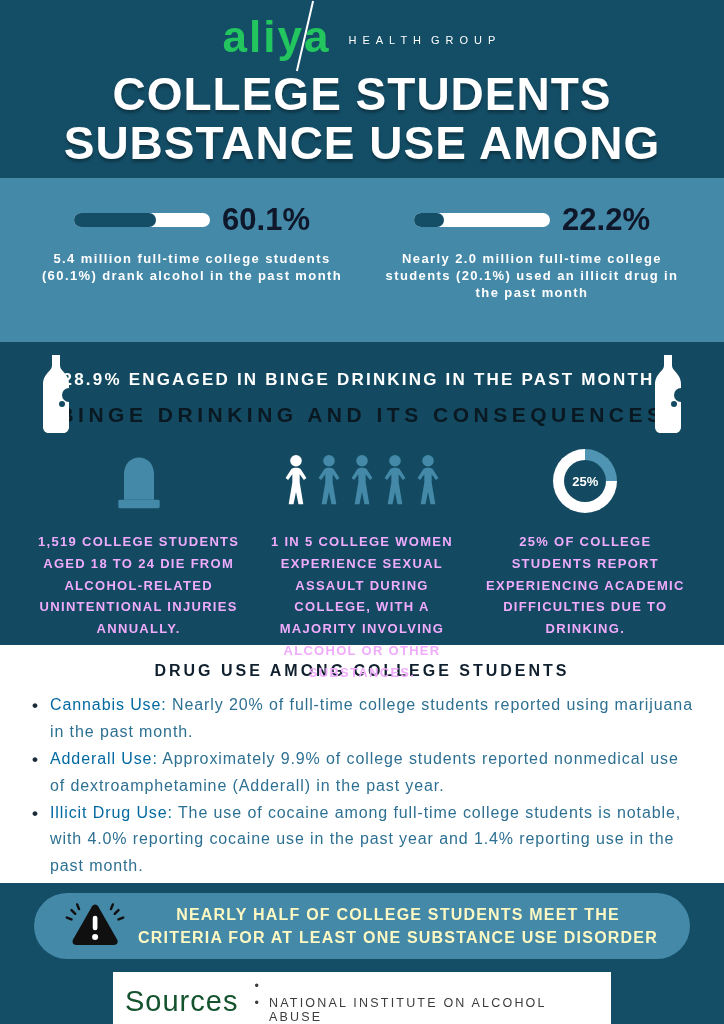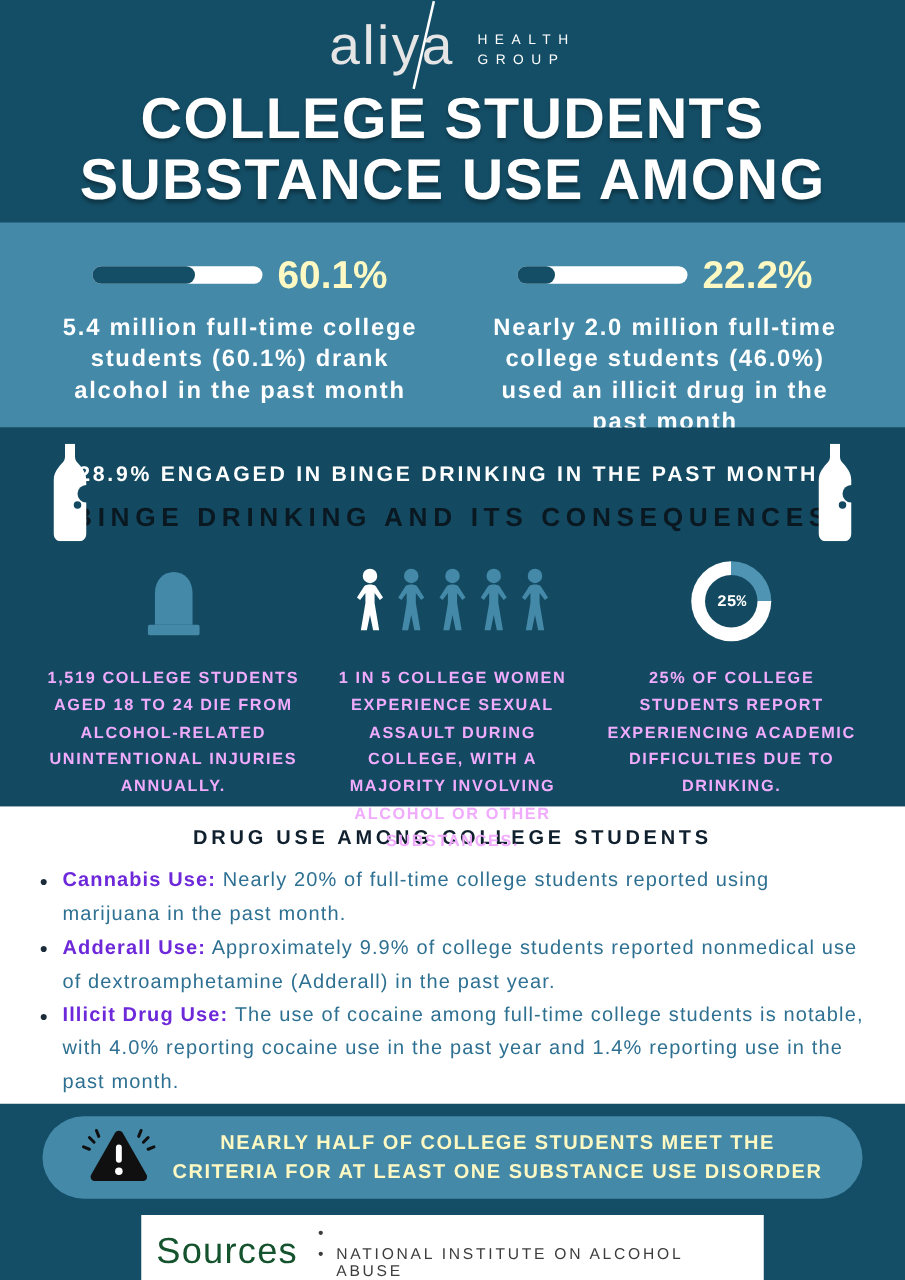--- a/index.html
+++ b/index.html
@@ -6,38 +6,38 @@
   html,body { width:724px; }
   body { font-family:"Liberation Sans", sans-serif; }
 
   .page { width:724px; height:1024px; display:flex; flex-direction:column;
           background:#144E66; overflow:hidden; }
 
   
   .header { height:178px; flex:none; }
   .logo { display:flex; justify-content:center; align-items:center; gap:18px; padding-top:12px; }
   .logo-word-wrap { position:relative; }
-  .logo-word { font-size:44px; color:#e5e5e5; letter-spacing:2px; font-weight:400; }
+  .logo-word { font-size:44px; color:#22c55e; letter-spacing:2px; font-weight:700; }
   .logo-slash { position:absolute; right:24px; top:-12px; width:2px; height:72px;
                 background:#FFFFFF; transform:rotate(13deg); }
-  .logo-sub { display:flex; flex-direction:column; gap:4px; font-size:11px;
+  .logo-sub { display:flex; flex-direction:row; gap:4px; font-size:11px;
               letter-spacing:6px; color:#FFFFFF; padding-top:6px; }
   .title { margin-top:8px; text-align:center; color:#FFFFFF; font-size:46px;
            font-weight:700; letter-spacing:1px; line-height:1.07;
            text-shadow:0 3px 3px rgba(0,0,0,.30); }
   .title span { display:block; white-space:nowrap; }
 
   
   .stats { height:164px; flex:none; background:#4489A8; display:flex; padding:0 22px; }
   .stat { flex:1; display:flex; flex-direction:column; align-items:center; padding-top:24px; }
   .bar-row { display:flex; align-items:center; gap:12px; }
   .bar-track { width:136px; height:14px; background:#FFFFFF; border-radius:8px; position:relative; }
   .bar-fill { position:absolute; left:0; top:0; height:14px; background:#144E66; border-radius:8px; }
-  .percent { font-size:31px; font-weight:800; color:#fef9c3; }
-  .stat-desc { margin-top:12px; font-size:19px; font-weight:700; letter-spacing:1.4px;
+  .percent { font-size:31px; font-weight:800; color:#0f172a; }
+  .stat-desc { margin-top:12px; font-size:13px; font-weight:700; letter-spacing:1.4px;
                color:#FFFFFF; text-align:center; line-height:1.32; max-width:302px; }
 
   
   .navy { height:303px; flex:none; background:#134A61; position:relative; }
   .bottle { position:absolute; top:13px; width:46px; height:78px; }
   .bottle.left { left:33px; } .bottle.right { right:33px; }
   .binge-stat { padding-top:28px; text-align:center; font-size:17px; font-weight:800;
                 letter-spacing:2.2px; color:#FFFFFF; white-space:nowrap; }
   .binge-head { margin-top:13px; text-align:center; font-size:21px; font-weight:800;
                 letter-spacing:4.5px; color:#0A1822; white-space:nowrap; }
@@ -55,21 +55,21 @@
 
   
   .drug { height:238px; flex:none; background:#FFFFFF; padding:17px 30px 0; }
   .drug-head { text-align:center; font-size:16px; font-weight:800; letter-spacing:3px;
                color:#10202E; }
   .drug-list { margin-top:12px; list-style:none; }
   .drug-list li { position:relative; padding-left:20px; font-size:16px; letter-spacing:.9px;
                   line-height:1.68; color:#2E7092; }
   .drug-list li .bullet-dot { position:absolute; left:2px; top:0; color:#1B2B3A;
                               font-size:17px; font-weight:700; }
-  .drug-label { font-weight:700; color:#6d28d9; }
+  .drug-label { font-weight:400; color:#0369a1; }
 
   
   .bottom { flex:1; padding-top:10px; }
   .banner { margin:0 34px; height:66px; background:#4489A8; border-radius:33px;
             display:flex; align-items:center; padding:0 20px; }
   .warn-svg { width:62px; height:54px; flex:none; margin-left:10px; }
   .banner-text { flex:1; text-align:center; color:#fef9c3; font-weight:800;
                  font-size:16px; letter-spacing:1.2px; line-height:1.45; }
   .banner-text span { display:block; white-space:nowrap; }
   .sources { margin:13px auto 0; width:498px; background:#FFFFFF; display:flex;
@@ -111,21 +111,21 @@
       </div>
       <p class="stat-desc">5.4 million full-time college students (60.1%) drank alcohol in the past month</p>
     </div>
     <div class="stat">
       <div class="bar-row">
         <div class="bar-track">
           <div class="bar-fill" style="width: 22.2%;"></div>
         </div>
         <span class="percent">22.2%</span>
       </div>
-      <p class="stat-desc">Nearly 2.0 million full-time college students (46.0%) used an illicit drug in the past month</p>
+      <p class="stat-desc">Nearly 2.0 million full-time college students (20.1%) used an illicit drug in the past month</p>
     </div>
   </section>
 
   <section class="navy">
     <svg class="bottle left" viewBox="0 0 46 78">
       <path fill="#FFFFFF" d="M19 0 h8 v10 c0 2 .5 3.2 1.5 4.6 C32.5 19 36 23 36 29 v43 c0 3.3-2.2 6-5.5 6 h-15 C12.2 78 10 75.3 10 72 V29 c0-6 3.5-10 7.5-14.4 1-1.4 1.5-2.6 1.5-4.6 z"></path>
       <circle fill="#134A61" cx="36" cy="40" r="7"></circle>
         <circle fill="#134A61" cx="29" cy="49" r="3"></circle>
     </svg>
     <svg class="bottle right" viewBox="0 0 46 78">
@@ -179,21 +179,21 @@
                 <circle cx="15" cy="7" r="6"></circle>
             <path d="M10.2 15.5 C11.5 14.6 13 14.2 15 14.2 s3.5 .4 4.8 1.3 l6 9.4 -2.6 2 -4.4 -5.8 v8.3 L22.6 52 h-5 L15 39.5 12.4 52 h-5 L11.2 29.4 v-8.3 L6.8 26.9 4.2 24.9 z"></path>
               </g>
           </svg>
         </div>
         <p class="conseq-text">1 IN 5 COLLEGE WOMEN EXPERIENCE SEXUAL ASSAULT DURING COLLEGE, WITH A MAJORITY INVOLVING ALCOHOL OR OTHER SUBSTANCES.</p>
       </div>
 
       <div class="conseq">
         <div class="icon-area">
-          <div class="donut" style="background: conic-gradient(rgb(79, 148, 178) 0deg, rgb(79, 148, 178) 25%, rgb(255, 255, 255) 25%, rgb(255, 255, 255) 100%); font-family: Liberation Mono, monospace;">
+          <div class="donut" style="background: conic-gradient(rgb(79, 148, 178) 0deg, rgb(79, 148, 178) 25%, rgb(255, 255, 255) 25%, rgb(255, 255, 255) 100%);">
             <div class="donut-hole">25%</div>
           </div>
         </div>
         <p class="conseq-text">25% OF COLLEGE STUDENTS REPORT EXPERIENCING ACADEMIC DIFFICULTIES DUE TO DRINKING.</p>
       </div>
 
     </div>
   </section>
 
   <section class="drug">

